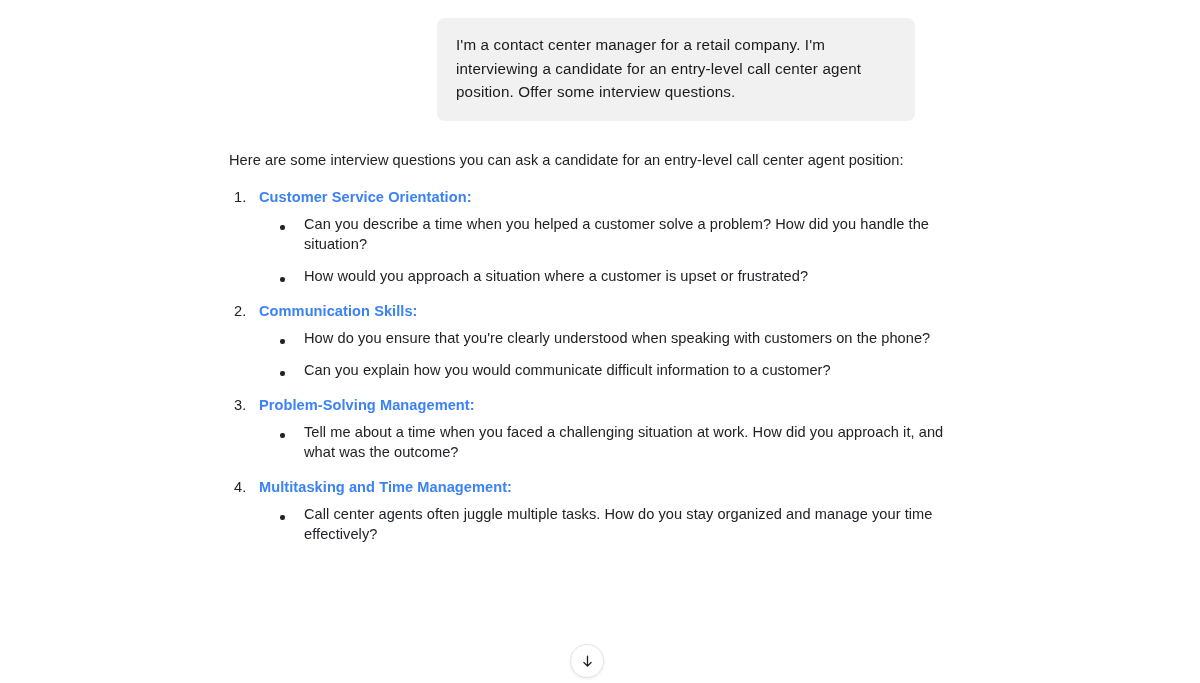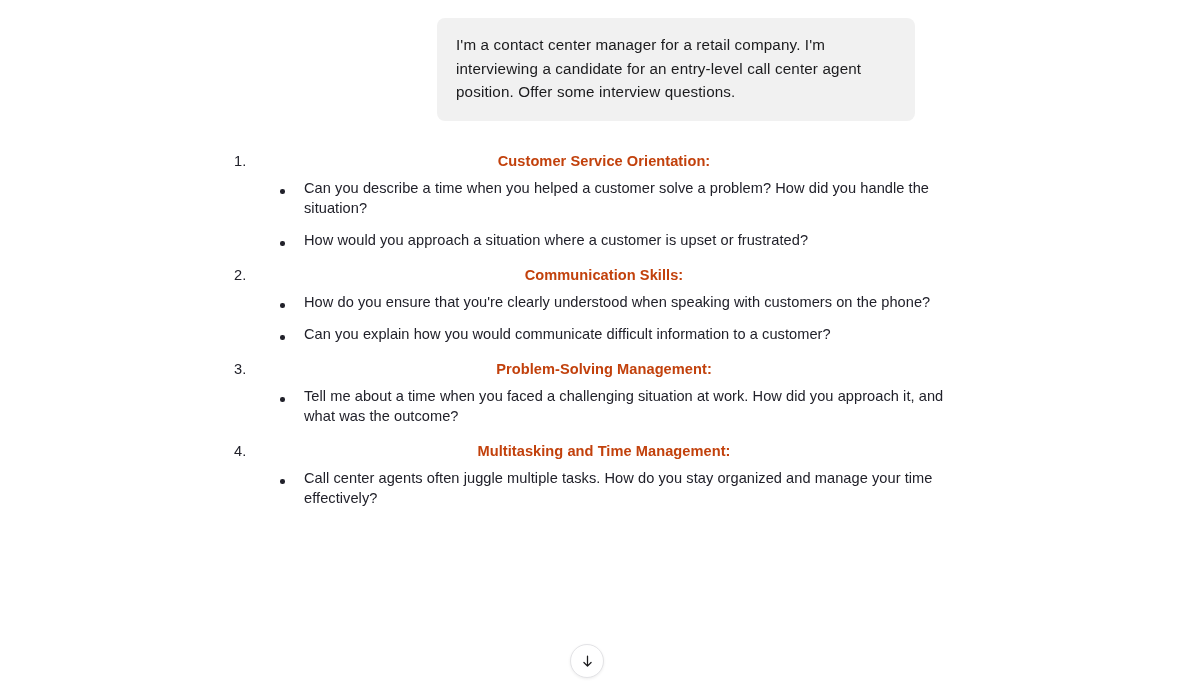--- a/index.html
+++ b/index.html
@@ -82,24 +82,23 @@
     top: 0;
     font-size: 14.6px;
     line-height: 27px;
     color: #21212a;
     font-weight: 400;
   }
   .q-heading {
     font-weight: 700;
     font-size: 14.6px;
     line-height: 27px;
-    color: #c2410c;
+    color: #3b82f6;
     display: block;
     margin-bottom: 3px;
-    text-align: center;
   }
 
   ul.sub-list {
     list-style: none;
     margin: 0 0 12px 0;
     padding: 0 0 0 15px;
   }
   ul.sub-list > li.sub-item {
     position: relative;
     padding-left: 30px;
@@ -146,20 +145,21 @@
 <body>
 
 <div id="chat-surface">
 
   <div class="user-row">
     <div class="user-bubble">I'm a contact center manager for a retail company. I'm interviewing a candidate for an entry-level call center agent position. Offer some interview questions.</div>
   </div>
 
   <div class="assistant-block">
 
+    <p class="intro-line">Here are some interview questions you can ask a candidate for an entry-level call center agent position:</p>
 
     <ol class="q-list">
 
       <li class="q-item">
         <span class="q-heading">Customer Service Orientation:</span>
         <ul class="sub-list">
           <li class="sub-item">Can you describe a time when you helped a customer solve a problem? How did you handle the situation?</li>
           <li class="sub-item">How would you approach a situation where a customer is upset or frustrated?</li>
         </ul>
       </li>

